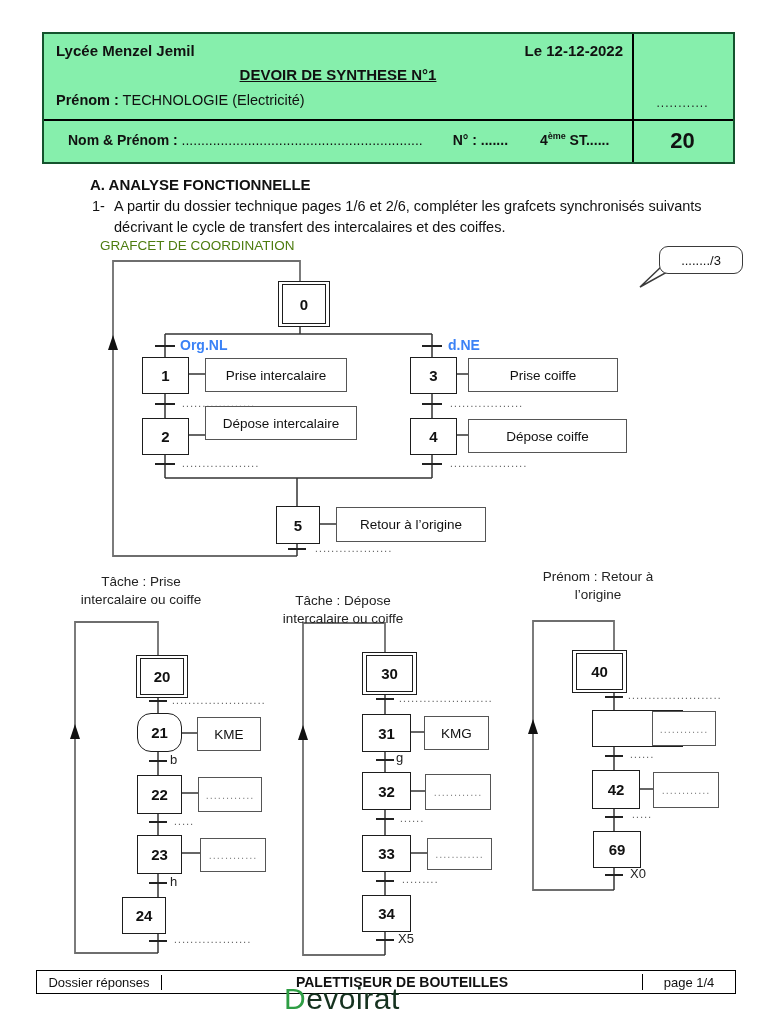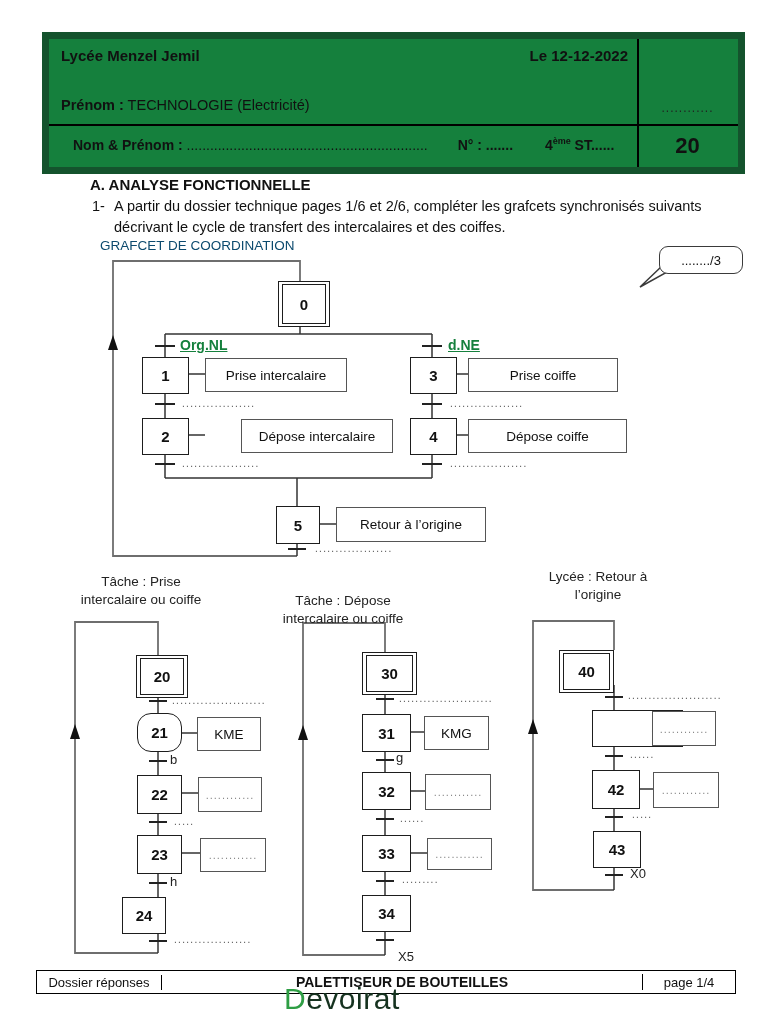--- a/index.html
+++ b/index.html
@@ -1,49 +1,49 @@
 <!DOCTYPE html>
 <html><head>
 <meta charset="utf-8">
 <style>
   html,body{margin:0;padding:0;background:#fff;}
   .page{position:relative;width:768px;height:1024px;background:#fff;overflow:hidden;
         font-family:"Liberation Sans","DejaVu Sans",sans-serif;color:#111;}
   svg.lines{position:absolute;left:0;top:0;z-index:0;}
   
-  .hdr{position:absolute;left:42px;top:32px;width:689px;height:128px;border:7px solid #14532d;z-index:2;background:#15803d;}
+  .hdr{position:absolute;left:42px;top:32px;width:689px;height:128px;border:2px solid #14532d;z-index:2;background:#86efac;}
   .hdr .vdiv{position:absolute;top:0;bottom:0;left:588px;width:0;border-left:2px solid #000;}
   .hdr .hdiv{position:absolute;left:0;right:0;top:85px;height:0;border-top:2px solid #000;}
   .hdr .school{position:absolute;left:12px;top:8px;font-weight:700;font-size:15px;}
   .hdr .date{position:absolute;right:110px;top:8px;font-weight:700;font-size:15px;}
   .hdr .title{position:absolute;left:0;top:32px;width:588px;text-align:center;font-weight:700;font-size:15px;text-decoration:underline;}
   .hdr .mat{position:absolute;left:12px;top:58px;font-size:14.5px;}
   .hdr .mat b{font-weight:700;}
   .hdr .namerow{position:absolute;left:12px;top:97px;width:566px;font-size:14px;white-space:nowrap;overflow:hidden;}
   .hdr .namerow b{font-weight:700;padding-left:12px;}
   .hdr .namerow sup{font-size:9px;}
   .hdr .scoredots{position:absolute;left:596px;top:62px;width:85px;text-align:center;font-size:12px;letter-spacing:1px;color:#222;}
   .hdr .scoretotal{position:absolute;left:588px;top:94px;width:101px;text-align:center;font-weight:700;font-size:22px;}
   
   .sechead{position:absolute;left:90px;top:176px;font-weight:700;font-size:15px;z-index:2;}
   .qmark{position:absolute;left:92px;top:198px;font-size:14.5px;z-index:2;}
   .qline1{position:absolute;left:114px;top:198px;font-size:14.5px;z-index:2;white-space:nowrap;}
   .qline2{position:absolute;left:114px;top:219px;font-size:14.5px;z-index:2;white-space:nowrap;}
-  .diaglabel{position:absolute;left:100px;top:238px;font-size:13.5px;color:#0c4a6e;z-index:2;}
+  .diaglabel{position:absolute;left:100px;top:238px;font-size:13.5px;color:#4d7c0f;z-index:2;}
   .bubble{position:absolute;left:659px;top:246px;width:82px;height:26px;border:1.6px solid #3a3a3a;border-radius:9px;
           display:flex;align-items:center;justify-content:center;font-size:13px;background:#fff;z-index:2;}
   
   .step{position:absolute;z-index:2;background:#fff;border:1.7px solid #1d1d1d;display:flex;align-items:center;justify-content:center;font-weight:700;font-size:15px;}
   .step.init{padding:3px;border-width:1.6px;}
   .step .inner{border:1.6px solid #1d1d1d;width:100%;height:100%;display:flex;align-items:center;justify-content:center;}
   .action{position:absolute;z-index:2;background:#fff;border:1.5px solid #555;display:flex;align-items:center;justify-content:center;font-size:13.5px;white-space:nowrap;}
   .action.fill{color:#8a8a8a;font-size:11px;letter-spacing:1px;}
   .dots{position:absolute;z-index:2;color:#555;font-size:10px;letter-spacing:1.3px;white-space:nowrap;}
   .tlabel{position:absolute;z-index:2;font-size:13px;color:#222;}
-  .tlabel.bold{font-weight:700;font-size:14px;color:#15803d;text-decoration:underline;}
+  .tlabel.bold{font-weight:700;font-size:14px;color:#3b82f6;}
   .tasktitle{position:absolute;z-index:2;font-size:13.5px;color:#232323;text-align:center;line-height:1.3;}
   
   .ftr{position:absolute;left:36px;top:970px;width:698px;height:22px;border:1.6px solid #000;display:flex;z-index:2;background:#fff;align-items:center;}
   .ftr .c1{width:124px;border-right:1.6px solid #000;display:flex;align-items:center;justify-content:center;font-size:13px;}
   .ftr .c2{width:480px;border-right:1.6px solid #000;display:flex;align-items:center;justify-content:center;font-size:14px;font-weight:700;}
   .ftr .c3{flex:1;display:flex;align-items:center;justify-content:center;font-size:13px;}
   .logo{position:absolute;left:284px;top:982px;width:200px;text-align:left;z-index:3;font-weight:400;font-size:30px;letter-spacing:.5px;}
   .logo .d{color:#2e9e44;}
   .logo .rest{color:#15321f;}
 </style>
@@ -150,20 +150,21 @@
       <path d="M605 875 H623"></path>
     </g>
     <polygon points="528,734 538,734 533,719" fill="#111"></polygon>
   </svg>
 
   <div class="hdr">
     <div class="vdiv"></div>
     <div class="hdiv"></div>
     <div class="school">Lycée Menzel Jemil</div>
     <div class="date">Le 12-12-2022</div>
+    <div class="title">DEVOIR DE SYNTHESE N°1</div>
     <div class="mat">
       <b>Prénom :</b><span> TECHNOLOGIE (Electricité)</span>
     </div>
     <div class="namerow">
       <b>Nom &amp; Prénom :</b><span> ..............................................................</span>
       <b style="margin-left:14px;">N° : .......</b>
       <b style="margin-left:16px;"><span>4</span><sup>ème</sup><span> ST......</span></b>
     </div>
     <div class="scoredots">............</div>
     <div class="scoretotal">20</div>
@@ -183,40 +184,40 @@
   <div class="tlabel bold" style="left:448px;top:337px;">d.NE</div>
 
   <div class="step" style="left:142px;top:357px;width:45px;height:35px;">1</div>
   <div class="action" style="left:205px;top:358px;width:140px;height:32px;">Prise intercalaire</div>
   <div class="step" style="left:410px;top:357px;width:45px;height:35px;">3</div>
   <div class="action" style="left:468px;top:358px;width:148px;height:32px;">Prise coiffe</div>
   <div class="dots" style="left:182px;top:398px;">..................</div>
   <div class="dots" style="left:450px;top:398px;">..................</div>
 
   <div class="step" style="left:142px;top:418px;width:45px;height:35px;">2</div>
-  <div class="action" style="left:205px;top:419px;width:150px;height:32px;margin-left:36px;">Dépose intercalaire</div>
+  <div class="action" style="left:205px;top:406px;width:150px;height:32px;">Dépose intercalaire</div>
   <div class="step" style="left:410px;top:418px;width:45px;height:35px;">4</div>
   <div class="action" style="left:468px;top:419px;width:157px;height:32px;">Dépose coiffe</div>
   <div class="dots" style="left:182px;top:458px;">...................</div>
   <div class="dots" style="left:450px;top:458px;">...................</div>
 
   <div class="step" style="left:276px;top:506px;width:42px;height:36px;">5</div>
   <div class="action" style="left:336px;top:507px;width:148px;height:33px;">Retour à l’origine</div>
   <div class="dots" style="left:315px;top:543px;">...................</div>
 
   <div class="tasktitle" style="left:58px;top:573px;width:166px;">
     <span>Tâche : Prise</span><br>
     <span>intercalaire ou coiffe</span>
   </div>
   <div class="tasktitle" style="left:258px;top:573px;width:170px;margin-top:19px;">
     <span>Tâche : Dépose</span><br>
     <span>intercalaire ou coiffe</span>
   </div>
   <div class="tasktitle" style="left:523px;top:568px;width:150px;">
-    <span>Lycée : Retour à</span><br>
+    <span>Prénom : Retour à</span><br>
     <span>l’origine</span>
   </div>
 
   <div class="step init" style="left:136px;top:655px;width:44px;height:35px;">
       <div class="inner">20</div>
     </div>
   <div class="dots" style="left:172px;top:695px;">.......................</div>
   <div class="step" style="left:137px;top:713px;width:43px;height:37px;border-radius:14px;">21</div>
   <div class="action" style="left:197px;top:717px;width:62px;height:32px;">KME</div>
   <div class="tlabel" style="left:170px;top:752px;">b</div>
@@ -236,33 +237,33 @@
   <div class="step" style="left:362px;top:714px;width:47px;height:36px;">31</div>
   <div class="action" style="left:424px;top:716px;width:63px;height:32px;">KMG</div>
   <div class="tlabel" style="left:396px;top:750px;">g</div>
   <div class="step" style="left:362px;top:772px;width:47px;height:36px;">32</div>
   <div class="action fill" style="left:425px;top:774px;width:64px;height:34px;">............</div>
   <div class="dots" style="left:400px;top:813px;">......</div>
   <div class="step" style="left:362px;top:835px;width:47px;height:35px;">33</div>
   <div class="action fill" style="left:427px;top:838px;width:63px;height:30px;">............</div>
   <div class="dots" style="left:402px;top:874px;">.........</div>
   <div class="step" style="left:362px;top:895px;width:47px;height:35px;">34</div>
-  <div class="tlabel" style="left:398px;top:931px;margin-top:18px;">X5</div>
-
-  <div class="step init" style="left:559px;top:650px;width:47px;height:35px;">
+  <div class="tlabel" style="left:398px;top:931px;">X5</div>
+
+  <div class="step init" style="left:572px;top:650px;width:47px;height:35px;">
       <div class="inner">40</div>
     </div>
   <div class="dots" style="left:628px;top:690px;">.......................</div>
   <div class="step" style="left:592px;top:710px;width:44px;height:35px;padding-left:45px;">41</div>
   <div class="action fill" style="left:652px;top:711px;width:62px;height:33px;">............</div>
   <div class="dots" style="left:630px;top:749px;">......</div>
   <div class="step" style="left:592px;top:770px;width:46px;height:37px;">42</div>
   <div class="action fill" style="left:653px;top:772px;width:64px;height:34px;">............</div>
   <div class="dots" style="left:632px;top:809px;">.....</div>
-  <div class="step" style="left:593px;top:831px;width:46px;height:35px;">43</div>
+  <div class="step" style="left:593px;top:831px;width:46px;height:35px;">69</div>
   <div class="tlabel" style="left:630px;top:866px;">X0</div>
 
   <div class="ftr">
     <div class="c1">Dossier réponses</div>
     <div class="c2">PALETTISEUR DE BOUTEILLES</div>
     <div class="c3">page 1/4</div>
   </div>
   <div class="logo">
     <span class="d">D</span><span class="rest">evoirat</span>
   </div>

